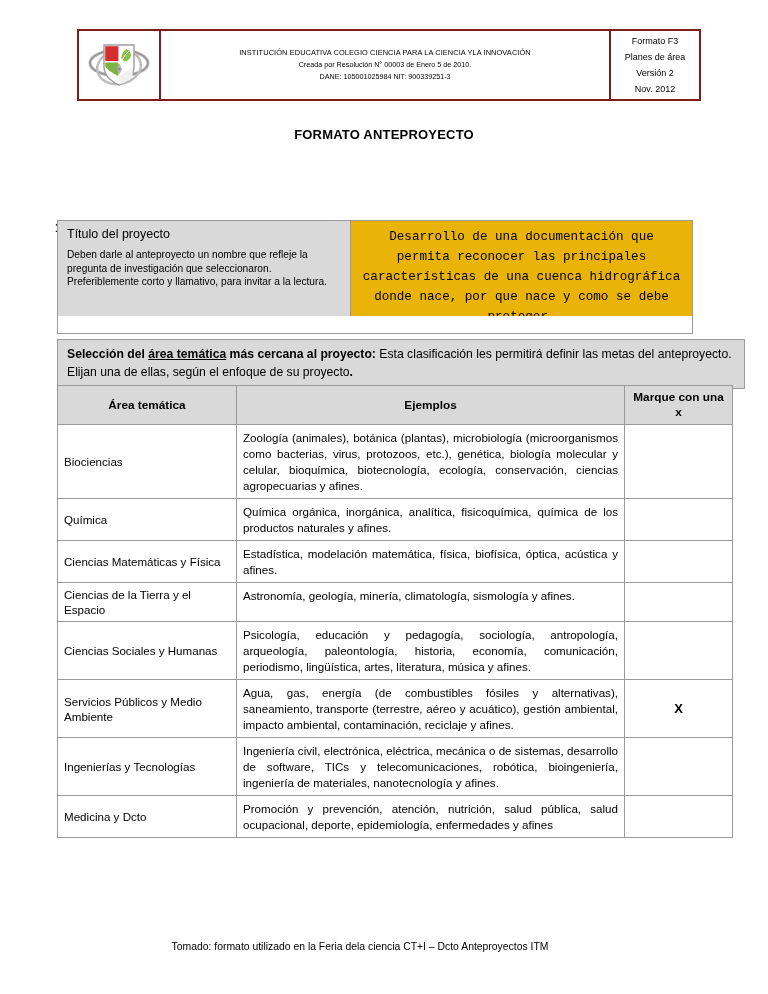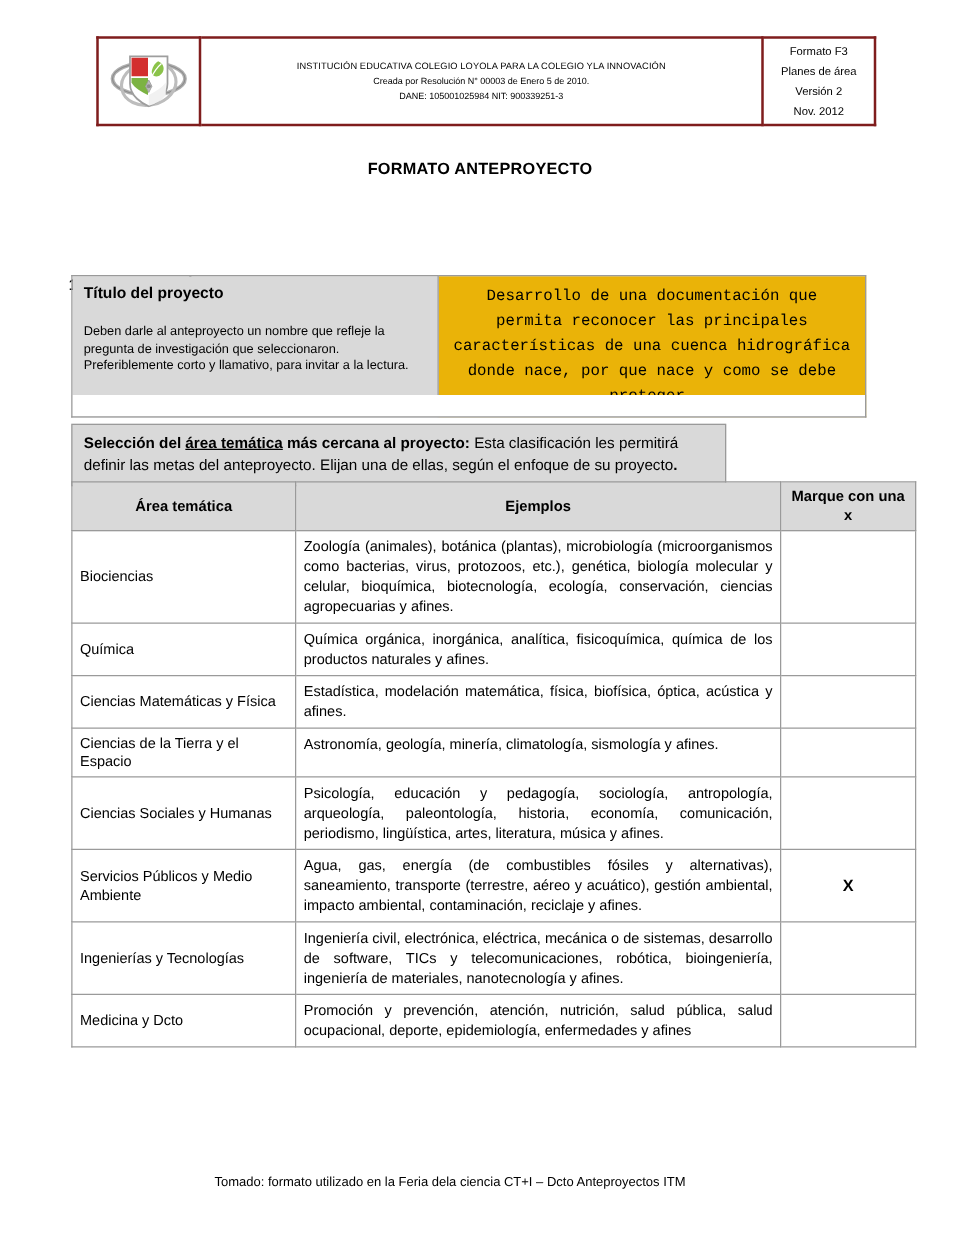--- a/index.html
+++ b/index.html
@@ -104,22 +104,22 @@
     border: 1px solid #9a9a9a;
     vertical-align: top;
     padding: 6px 9px 8px 9px;
   }
   .titulo-left {
     width: 274px;
     background: #d9d9d9;
   }
   .titulo-left .t-head {
     font-size: 12.5px;
-    font-weight: bold;
-    margin-bottom: 18px;
+    font-weight: normal;
+    margin-bottom: 7px;
   }
   .titulo-left .t-desc {
     font-size: 10.2px;
     line-height: 13.6px;
   }
   .titulo-right {
     background: #eab308;
     text-align: center;
     vertical-align: middle !important;
     font-size: 12.6px;
@@ -139,21 +139,21 @@
     border-top: none;
     background: #ffffff;
     box-sizing: border-box;
   }
 
   
   .seleccion-box {
     position: absolute;
     left: 57px;
     top: 339px;
-    width: 524px;
+    width: 688px;
     box-sizing: border-box;
     border: 1px solid #9a9a9a;
     background: #d9d9d9;
     padding: 6px 9px 7px 9px;
     font-size: 12.2px;
     line-height: 17.5px;
   }
   .seleccion-box b { font-weight: bold; }
   .seleccion-box .underl { text-decoration: underline; font-weight: bold; }
 
@@ -239,21 +239,21 @@
             <path d="M33.4 25.2 C35.5 21.2 38 17.6 41.2 14.8" fill="none" stroke="#ffffff" stroke-width="1"></path>
 
             <path d="M31 28 L33.5 33 L31 38 L28.5 33 Z" fill="#bdbdbd" stroke="#9e9e9e" stroke-width="0.7"></path>
             <circle cx="31" cy="33" r="1.6" fill="#8d8d8d"></circle>
 
             <path d="M31 40 C35 38 42 34 44.6 30 L44.6 40 C42 44 36 47.4 31 48.6 Z" fill="#f1f1f1"></path>
           </svg>
         </div>
       </td>
       <td class="hdr-center-cell">
-        <div class="inst-line1">INSTITUCIÓN EDUCATIVA COLEGIO LOYOLA PARA LA COLEGIO YLA INNOVACIÓN</div>
+        <div class="inst-line1">INSTITUCIÓN EDUCATIVA COLEGIO CIENCIA PARA LA CIENCIA YLA INNOVACIÓN</div>
         <div class="inst-line2">Creada por Resolución N° 00003  de Enero 5 de 2010.</div>
         <div class="inst-line3">DANE: 105001025984  NIT: 900339251-3</div>
       </td>
       <td class="hdr-right-cell">
         <div>Formato F3</div>
         <div>Planes de área</div>
         <div>Versión 2</div>
         <div>Nov. 2012</div>
       </td>
     </tr>

